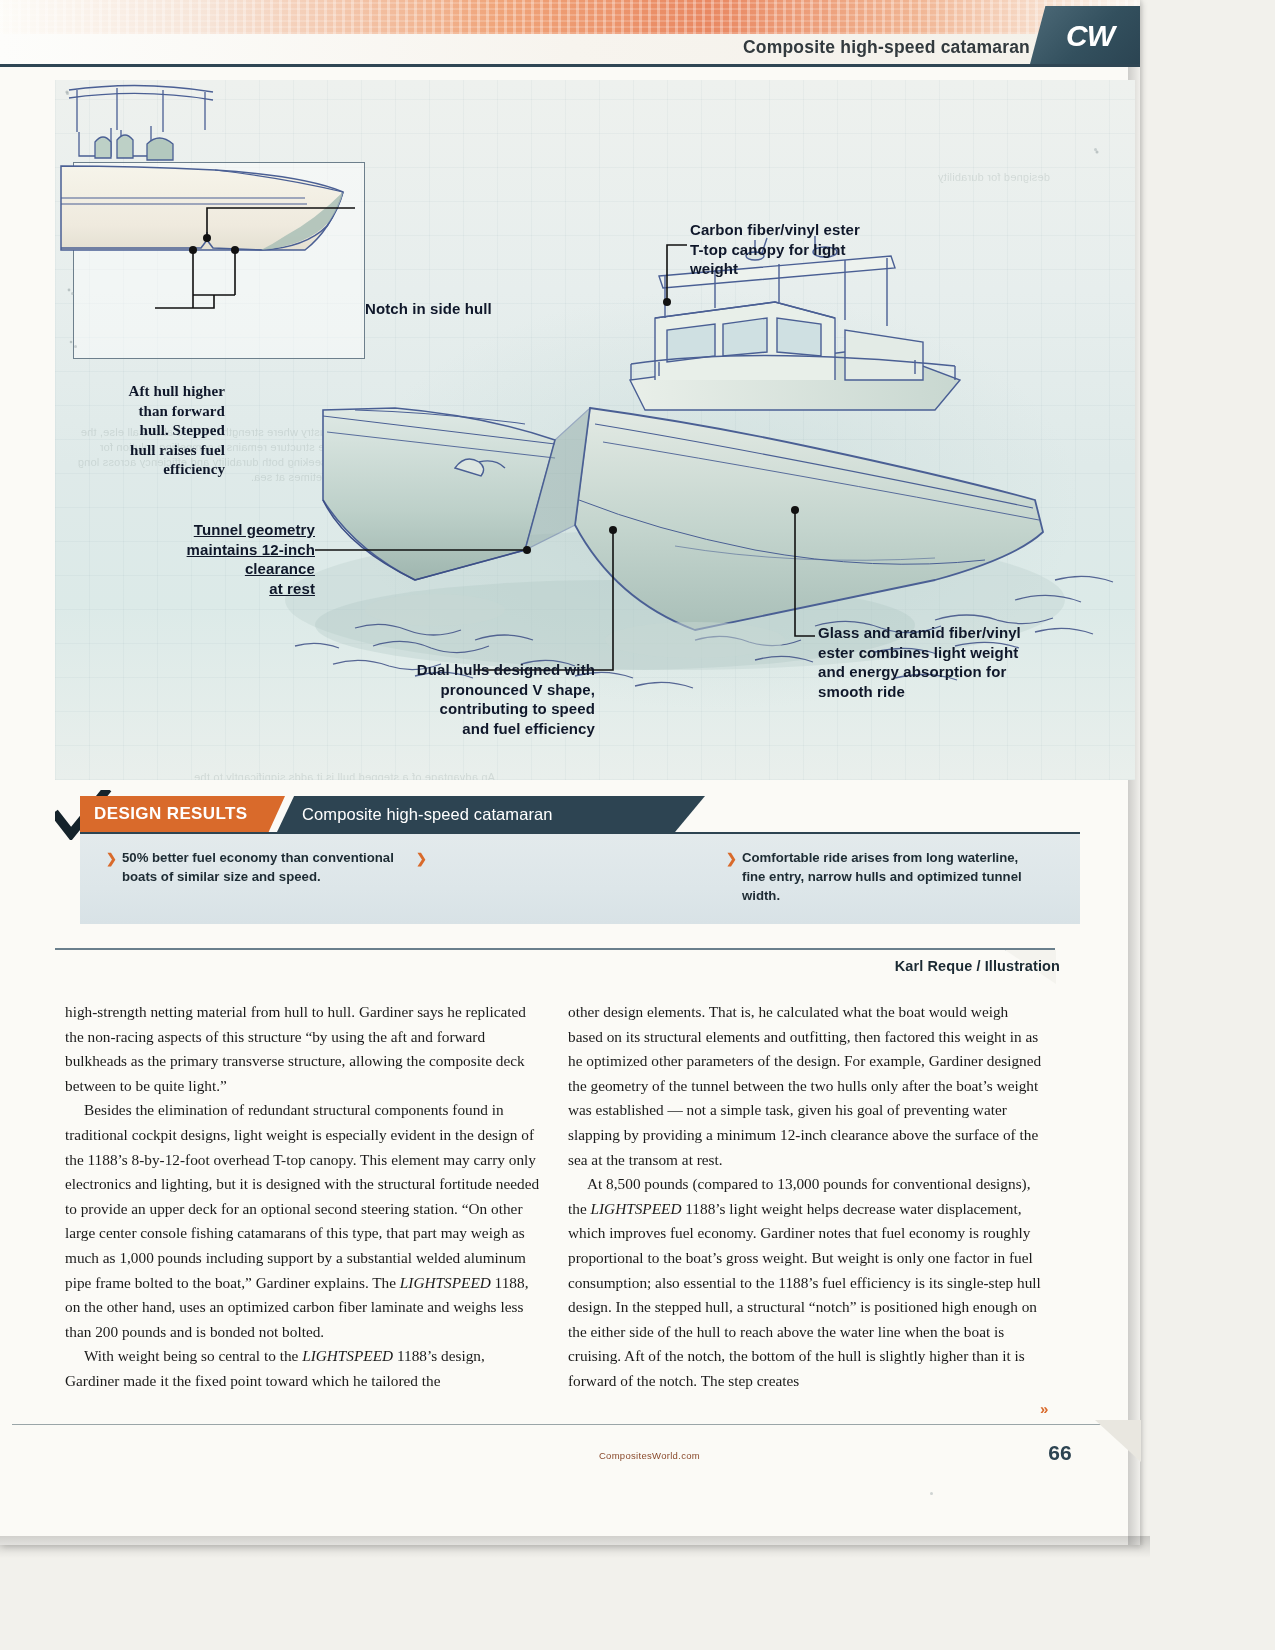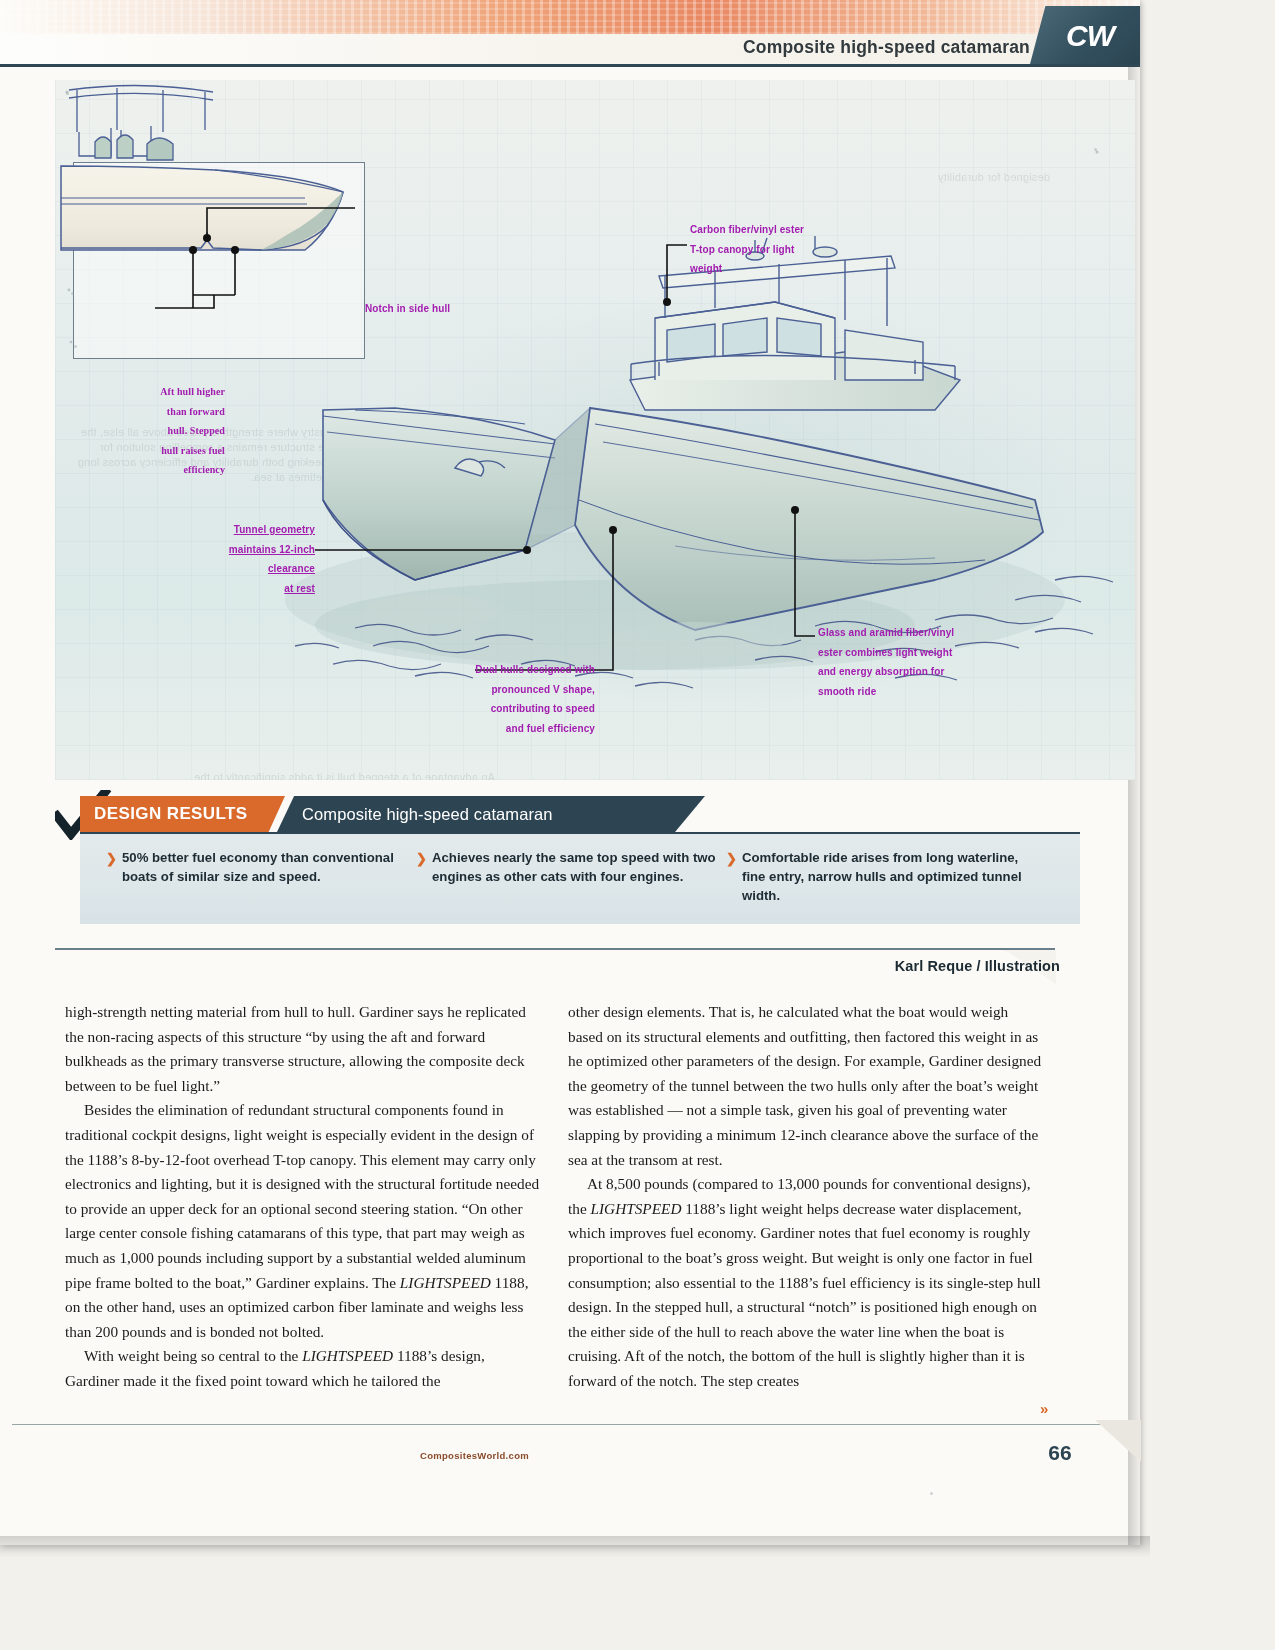--- a/index.html
+++ b/index.html
@@ -97,21 +97,21 @@
   }
 
   
   .inset-box{
     position:absolute;left:18px;top:82px;width:290px;height:195px;
     border:1px solid #6d7f8c;background:rgba(255,255,255,.45);
   }
 
   
   .callout{
-    position:absolute;color:#a21caf;font-size:10px;font-weight:bold;
+    position:absolute;color:#0f172a;font-size:15px;font-weight:bold;
     line-height:19.5px;letter-spacing:.1px;
   }
   .callout.r{text-align:right;}
   .callout.l{text-align:left;}
 
   
   .svg-layer{position:absolute;left:0;top:0;width:1080px;height:700px;}
 
   
   .dr-wrap{
@@ -189,21 +189,21 @@
     color:#d96a2b;font-size:15px;font-weight:bold;
   }
 
   
   .footer-rule{
     position:absolute;left:12px;top:1424px;width:1112px;height:1px;
     background:#9aa5a8;
   }
   .footer-site{
     position:absolute;left:420px;top:1450px;width:280px;height:18px;
-    text-align:left;color:#8a4a2c;font-size:9.5px;font-weight:bold;
+    text-align:right;color:#8a4a2c;font-size:9.5px;font-weight:normal;
     letter-spacing:.3px;
   }
   .footer-page{
     position:absolute;left:1030px;top:1438px;width:60px;height:30px;
     text-align:center;color:#2d4452;font-size:21px;font-weight:bold;
     line-height:30px;
   }
   .footer-corner{
     position:absolute;left:1095px;top:1420px;width:46px;height:42px;
     background:#e9e7e0;
@@ -474,35 +474,34 @@
       <div class="dr-dark-label">Composite high-speed catamaran</div>
     </div>
 
     <div class="dr-panel">
       <div class="dr-col" style="left:42px;">
         <span class="chev">❯</span>
         <span>50% better fuel economy than conventional boats of similar size and speed.</span>
       </div>
       <div class="dr-col" style="left:352px;">
         <span class="chev">❯</span>
-        <span>Achieves nearly the same top speed with two engines as other cats with four engines.</span>
       </div>
       <div class="dr-col" style="left:662px;width:300px;">
         <span class="chev">❯</span>
         <span>Comfortable ride arises from long waterline, fine entry, narrow hulls and optimized tunnel width.</span>
       </div>
     </div>
   </div>
 
   <div class="credit-rule"></div>
   <div class="credit-corner"></div>
   <div class="credit">Karl Reque / Illustration</div>
 
   <div class="body-col" id="col-left">
-    <p>high-strength netting material from hull to hull. Gardiner says he replicated the non-racing aspects of this structure “by using the aft and forward bulkheads as the primary transverse structure, allowing the composite deck between to be fuel light.”</p>
+    <p>high-strength netting material from hull to hull. Gardiner says he replicated the non-racing aspects of this structure “by using the aft and forward bulkheads as the primary transverse structure, allowing the composite deck between to be quite light.”</p>
     <p class="ind">Besides the elimination of redundant structural components found in traditional cockpit designs, light weight is especially evident in the design of the 1188’s 8-by-12-foot overhead T-top canopy. This element may carry only electronics and lighting, but it is designed with the structural fortitude needed to provide an upper deck for an optional second steering station. “On other large center console fishing catamarans of this type, that part may weigh as much as 1,000 pounds including support by a substantial welded aluminum pipe frame bolted to the boat,” Gardiner explains. The <i>LIGHTSPEED</i> 1188, on the other hand, uses an optimized carbon fiber laminate and weighs less than 200 pounds and is bonded not bolted.</p>
     <p class="ind">With weight being so central to the <i>LIGHTSPEED</i> 1188’s design, Gardiner made it the fixed point toward which he tailored the</p>
   </div>
 
   <div class="body-col" id="col-right">
     <p>other design elements. That is, he calculated what the boat would weigh based on its structural elements and outfitting, then factored this weight in as he optimized other parameters of the design. For example, Gardiner designed the geometry of the tunnel between the two hulls only after the boat’s weight was established — not a simple task, given his goal of preventing water slapping by providing a minimum 12-inch clearance above the surface of the sea at the transom at rest.</p>
     <p class="ind">At 8,500 pounds (compared to 13,000 pounds for conventional designs), the <i>LIGHTSPEED</i> 1188’s light weight helps decrease water displacement, which improves fuel economy. Gardiner notes that fuel economy is roughly proportional to the boat’s gross weight. But weight is only one factor in fuel consumption; also essential to the 1188’s fuel efficiency is its single-step hull design. In the stepped hull, a structural “notch” is positioned high enough on the either side of the hull to reach above the water line when the boat is cruising. Aft of the notch, the bottom of the hull is slightly higher than it is forward of the notch. The step creates</p>
   </div>
 
   <div class="arrow-cont">»</div>

